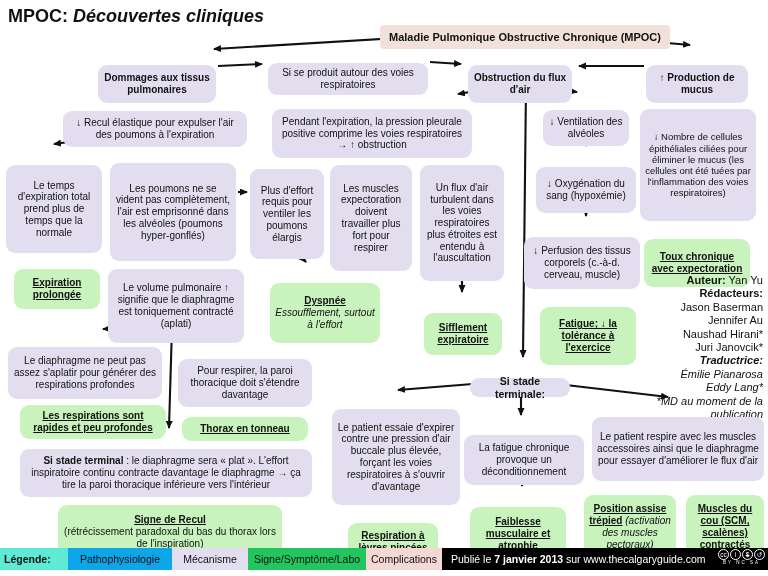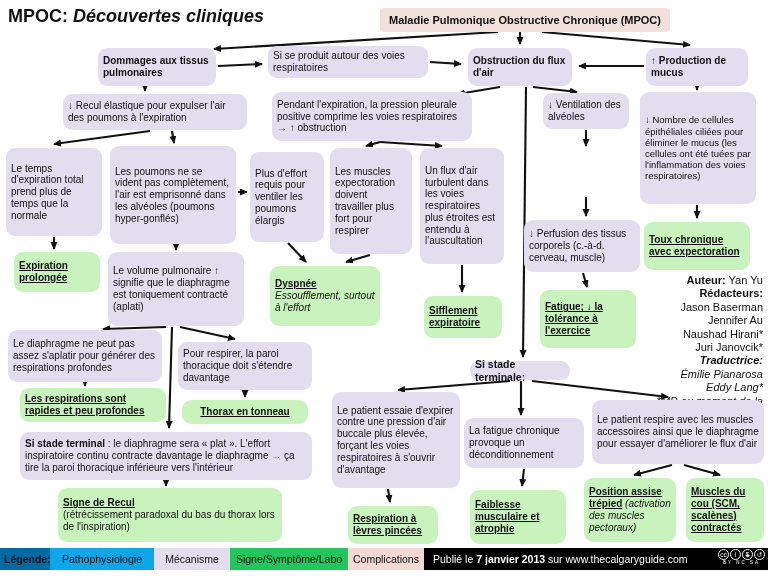--- a/index.html
+++ b/index.html
@@ -1,35 +1,35 @@
 <!DOCTYPE html>
 <html><head>
 <meta charset="utf-8">
 <style>
   html,body{margin:0;padding:0;background:#fff;}
   #stage{position:relative;width:768px;height:576px;background:#fff;overflow:hidden;
          font-family:"Liberation Sans", sans-serif;color:#111;}
   #arrows{position:absolute;left:0;top:0;z-index:1;}
   .box{position:absolute;z-index:2;background:#e3deef;border-radius:9px;
-       display:flex;align-items:center;justify-content:center;text-align:left;
-       font-size:10px;line-height:1.18;padding:6px 5px;box-sizing:border-box;color:#111;}
+       display:flex;align-items:center;justify-content:center;text-align:center;
+       font-size:10px;line-height:1.18;padding:6px 5px;box-sizing:border-box;color:#111;margin-top:17px;}
   .green{background:#c9f3bd;}
   .pink{background:#f2e0da;border-radius:4px;}
   .b{font-weight:bold;}
   .gtitle{font-weight:bold;text-decoration:underline;}
   .ital{font-style:italic;}
   .sm{font-size:9.5px;}
   .title{position:absolute;left:8px;top:6px;font-size:18px;font-weight:bold;z-index:2;}
   .title .it{font-style:italic;}
   .credits{position:absolute;right:5px;top:274px;width:160px;text-align:right;
            font-size:11px;line-height:1.22;z-index:2;}
   .legend{position:absolute;left:0;top:548px;width:768px;height:22px;display:flex;z-index:3;
           font-size:10.5px;align-items:stretch;}
   .lcell{display:flex;align-items:center;justify-content:center;box-sizing:border-box;}
-  .lg-label{width:50px;background:#0369a1;font-weight:bold;justify-content:flex-start;padding-left:4px;}
+  .lg-label{width:68px;background:#5eead4;font-weight:bold;justify-content:flex-start;padding-left:4px;}
   .lg0{width:104px;background:#0ea5e9;}
   .lg1{width:76px;background:#e3deef;}
   .lg2{width:118px;background:#22c55e;}
   .lg3{width:76px;background:#f4d8d4;}
   .pubbar{flex:1;background:#000;color:#fff;display:flex;align-items:center;
           padding-left:9px;position:relative;font-size:10.5px;}
   .cc{position:absolute;right:3px;top:1px;display:flex;flex-direction:column;align-items:center;}
   .ccrow{display:flex;gap:1px;}
   .cci{width:11px;height:11px;border:1px solid #fff;border-radius:50%;color:#fff;
        font-size:6.5px;display:flex;align-items:center;justify-content:center;box-sizing:border-box;}
@@ -101,20 +101,21 @@
   <div class="box" style="left:63px;top:94px;width:184px;height:36px;">↓ Recul élastique pour expulser l'air des poumons à l'expiration</div>
   <div class="box" style="left:272px;top:92px;width:200px;height:49px;">Pendant l'expiration, la pression pleurale positive comprime les voies respiratoires → ↑ obstruction</div>
   <div class="box" style="left:543px;top:93px;width:86px;height:36px;">↓ Ventilation des alvéoles</div>
   <div class="box sm" style="left:640px;top:92px;width:116px;height:112px;">↓ Nombre de cellules épithéliales ciliées pour éliminer le mucus (les cellules ont été tuées par l'inflammation des voies respiratoires)</div>
 
   <div class="box" style="left:6px;top:148px;width:96px;height:88px;">Le temps d'expiration total prend plus de temps que la normale</div>
   <div class="box" style="left:110px;top:146px;width:126px;height:98px;">Les poumons ne se vident pas complètement, l'air est emprisonné dans les alvéoles (poumons hyper-gonflés)</div>
   <div class="box" style="left:250px;top:152px;width:74px;height:90px;">Plus d'effort requis pour ventiler les poumons élargis</div>
   <div class="box" style="left:330px;top:148px;width:82px;height:106px;">Les muscles expectoration doivent travailler plus fort pour respirer</div>
   <div class="box" style="left:420px;top:148px;width:84px;height:116px;">Un flux d'air turbulent dans les voies respiratoires plus étroites est entendu à l'auscultation</div>
+  <div class="box" style="left:536px;top:150px;width:100px;height:46px;">↓ Oxygénation du sang (hypoxémie)</div>
 
   <div class="box green gtitle" style="left:14px;top:252px;width:86px;height:40px;">Expiration prolongée</div>
   <div class="box" style="left:108px;top:252px;width:136px;height:74px;">Le volume pulmonaire ↑ signifie que le diaphragme est toniquement contracté (aplati)</div>
   <div class="box green" style="left:270px;top:266px;width:110px;height:60px;">
     <div>
         <div class="gtitle">Dyspnée</div>
         <div class="ital">Essoufflement, surtout à l'effort</div>
       </div>
   </div>
   <div class="box green gtitle" style="left:424px;top:296px;width:78px;height:42px;">Sifflement expiratoire</div>

